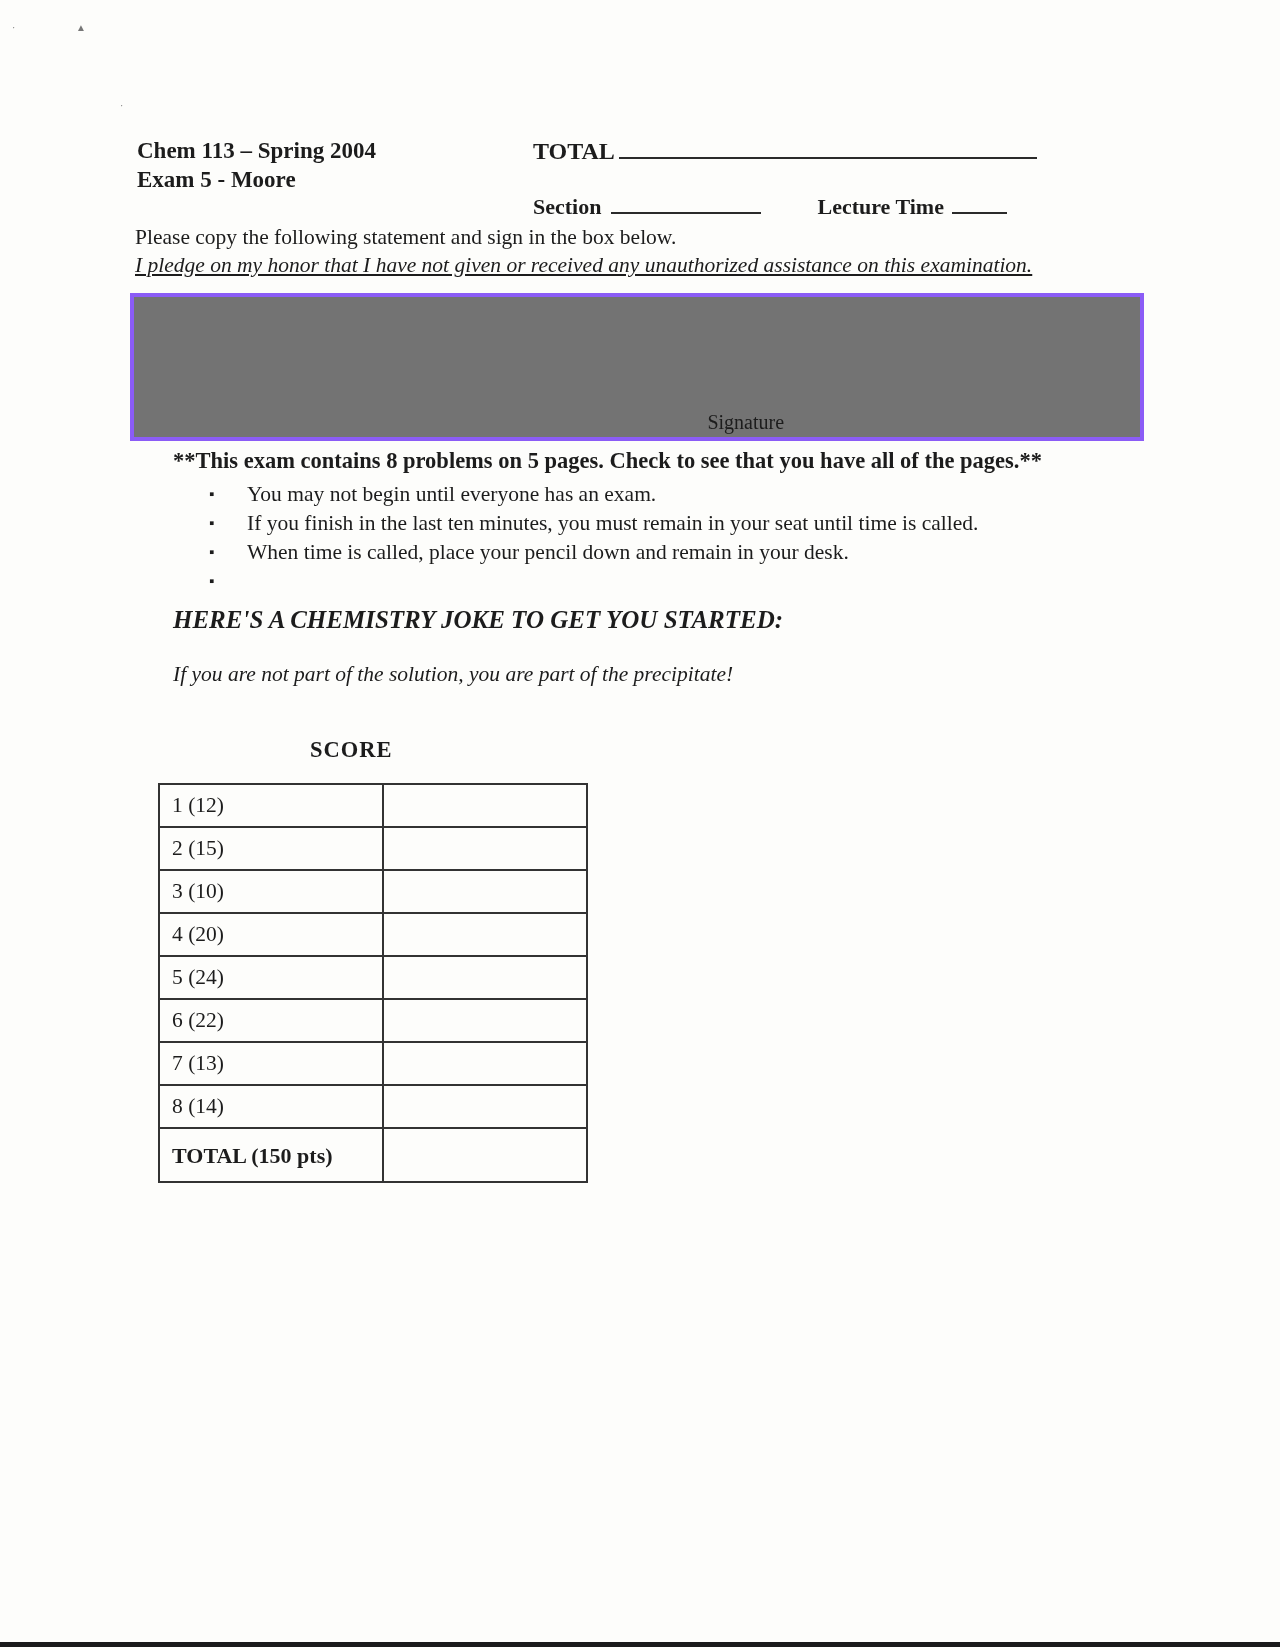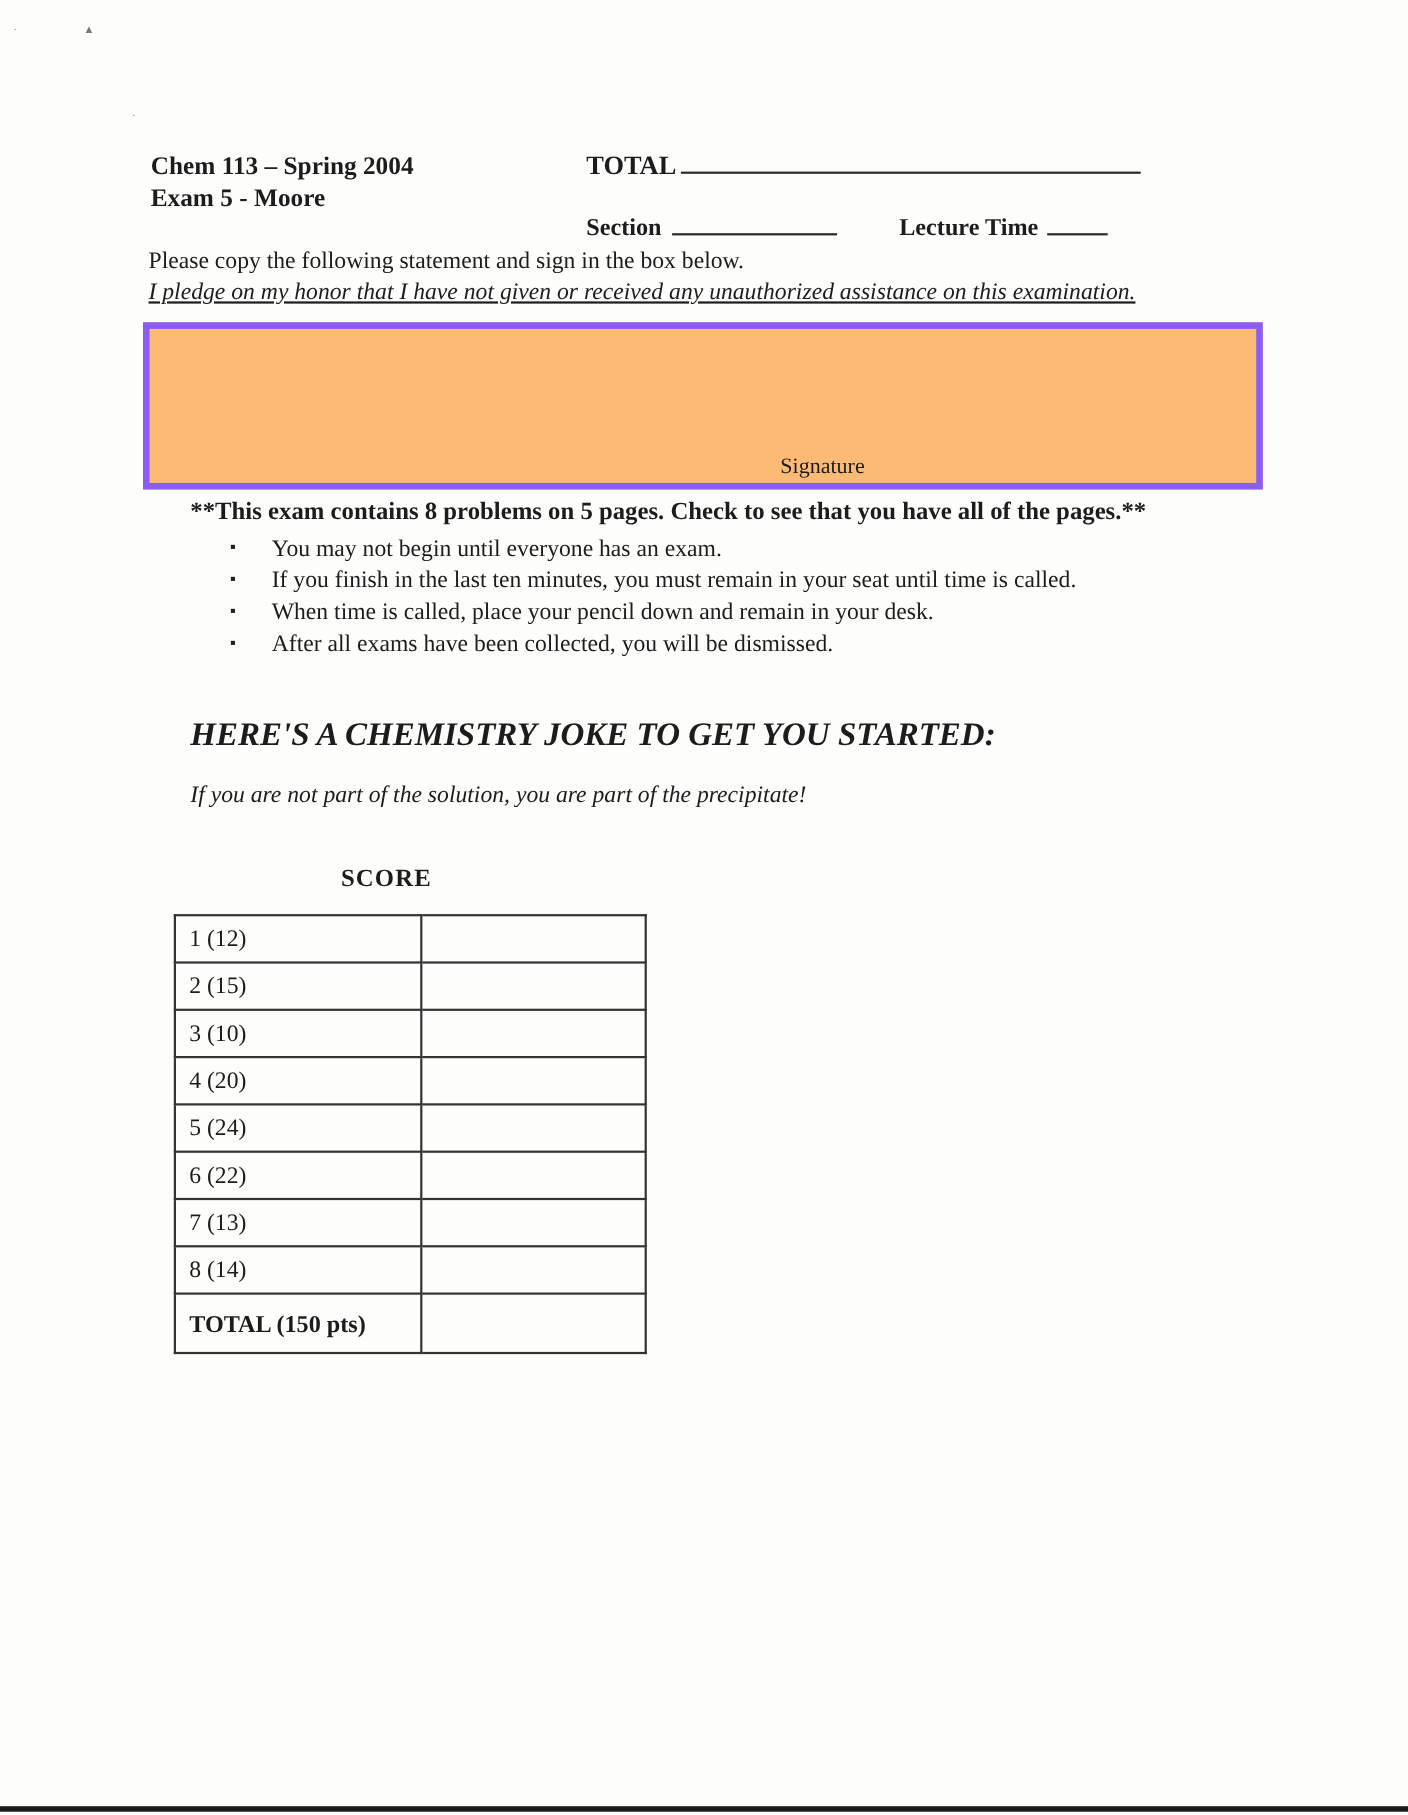--- a/index.html
+++ b/index.html
@@ -33,41 +33,41 @@
     position:absolute; left:135px; top:224px; width:1010px;
     font-size:21.5px; line-height:27px;
   }
   .copy-line { margin:0; }
   .pledge { margin:1px 0 0 0; font-style:italic; width:905px;text-decoration:underline; }
 
   .signature-box {
     position:relative;
     margin:14px 0 0 -5px;
     width:1006px; height:140px;
-    border:6px solid #8b5cf6;
-    background:#fdba74;
+    border:4px solid #8b5cf6;
+    background:#737373;
   }
   .signature-label {
     position:absolute; left:57%; bottom:1px;
     font-size:20px;
   }
 
   .pages-notice {
     margin:6px 0 0 38px; width:880px;
     font-weight:bold; font-size:22.5px; line-height:28px;
   }
 
   .remember-title { margin:38px 0 0 38px; font-weight:bold; font-size:22.5px; }
   .remember-list { margin:6px 0 0 74px; padding:0; list-style:none; width:790px; }
   .remember-list li { position:relative; padding-left:38px; margin-bottom:2px; }
   .bullet { position:absolute; left:0; top:0; font-size:15px; line-height:27px; }
 
   .joke-heading {
-    margin:55px 0 0 38px;
-    font-weight:bold; font-style:italic; font-size:30px;
+    margin:40px 0 0 38px;
+    font-weight:bold; font-style:italic; font-size:25px;
   }
   .joke-text { margin:28px 0 0 38px; font-style:italic; }
 
   .score-title { margin:48px 0 0 175px; font-weight:bold; font-size:22.5px; letter-spacing:1px; }
 
   table.score-table {
     margin:20px 0 0 23px;
     border-collapse:collapse;
   }
   table.score-table td {
@@ -127,21 +127,20 @@
       <li>
         <span class="bullet">▪</span>
         <span>If you finish in the last ten minutes, you must remain in your seat until time is called.</span>
       </li>
       <li>
         <span class="bullet">▪</span>
         <span>When time is called, place your pencil down and remain in your desk.</span>
       </li>
       <li>
         <span class="bullet">▪</span>
-        <span>After all exams have been collected, you will be dismissed.</span>
       </li>
     </ul>
 
     <div class="joke-heading">HERE'S A CHEMISTRY JOKE TO GET YOU STARTED:</div>
     <p class="joke-text">If you are not part of the solution, you are part of the precipitate!</p>
 
     <div class="score-title">SCORE</div>
 
     <table class="score-table">
       <tbody>

